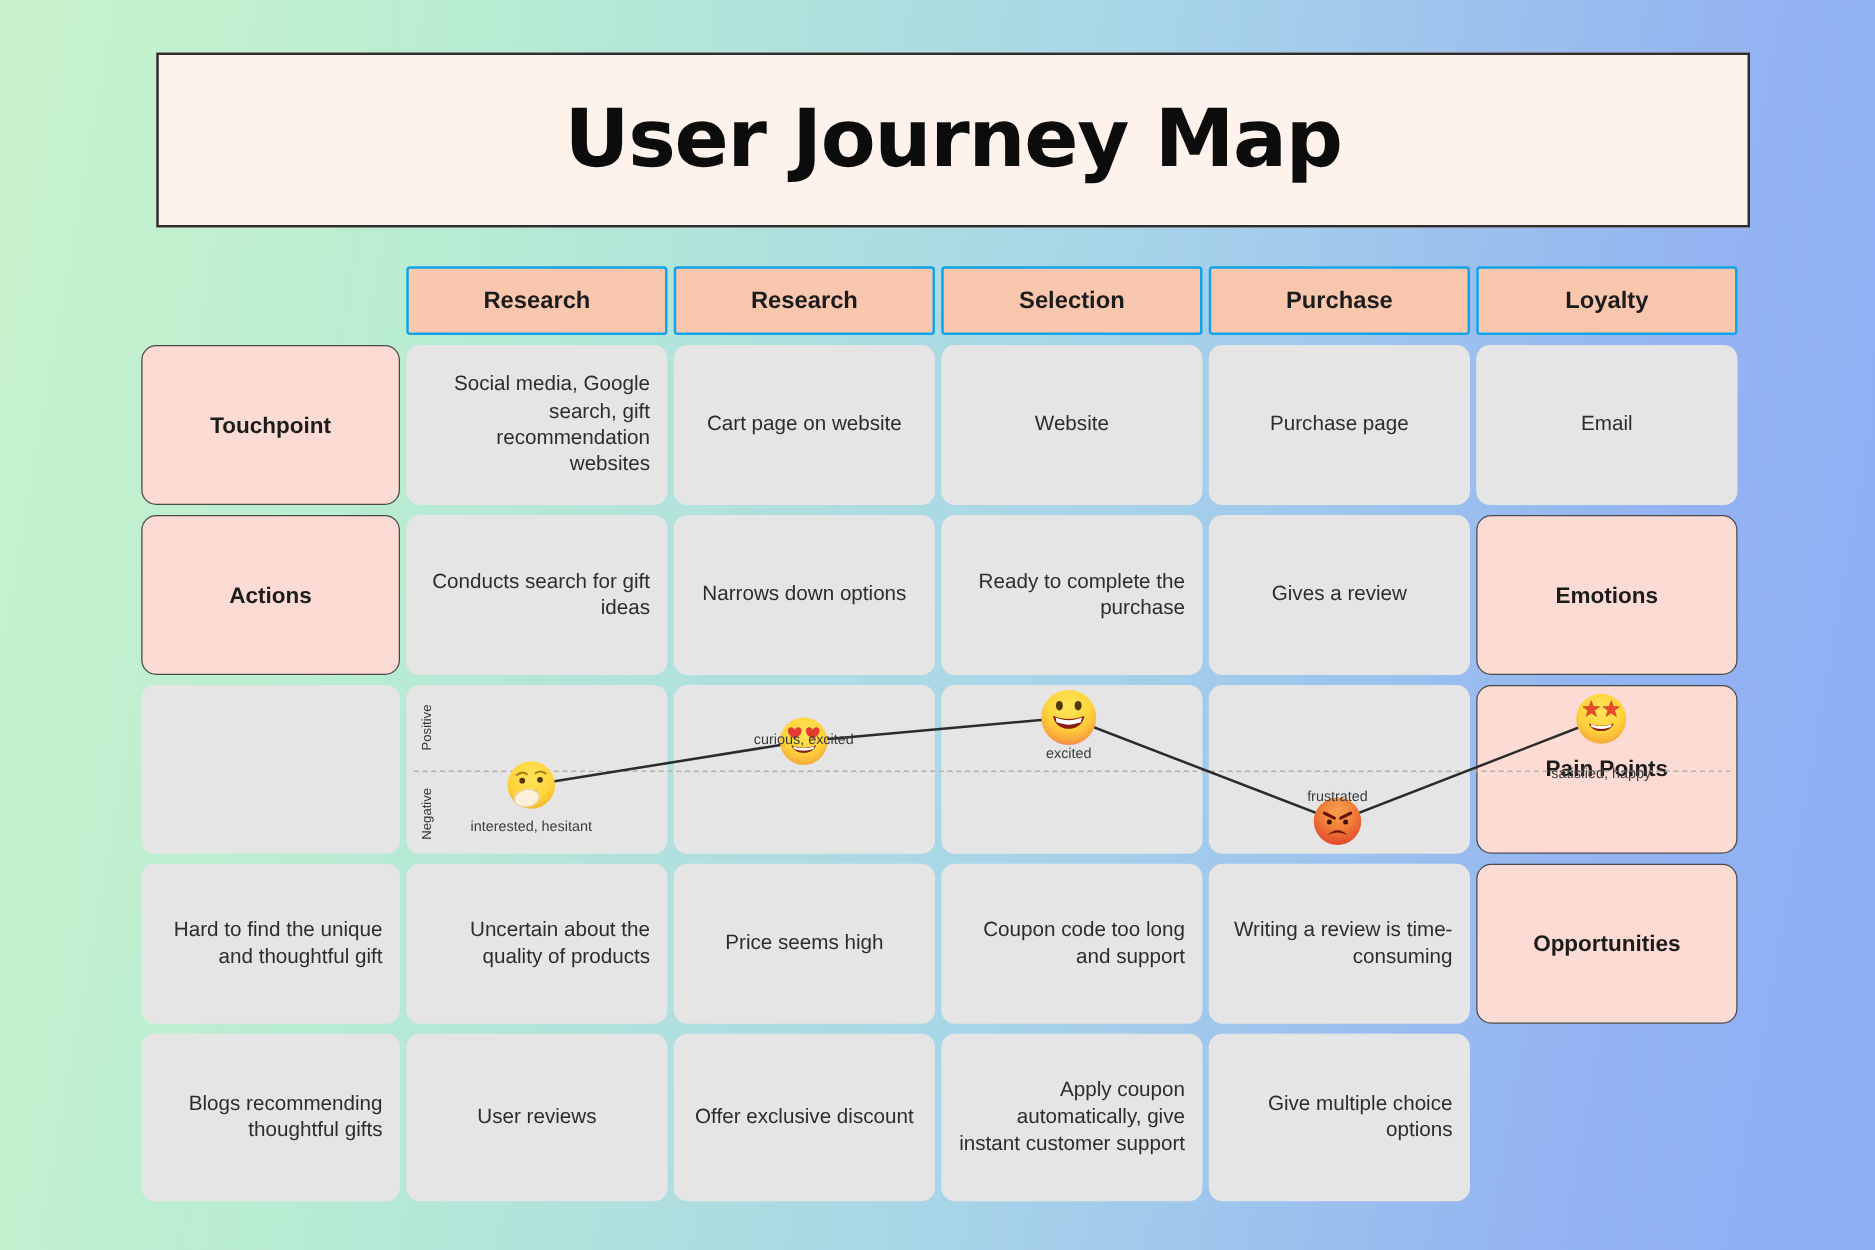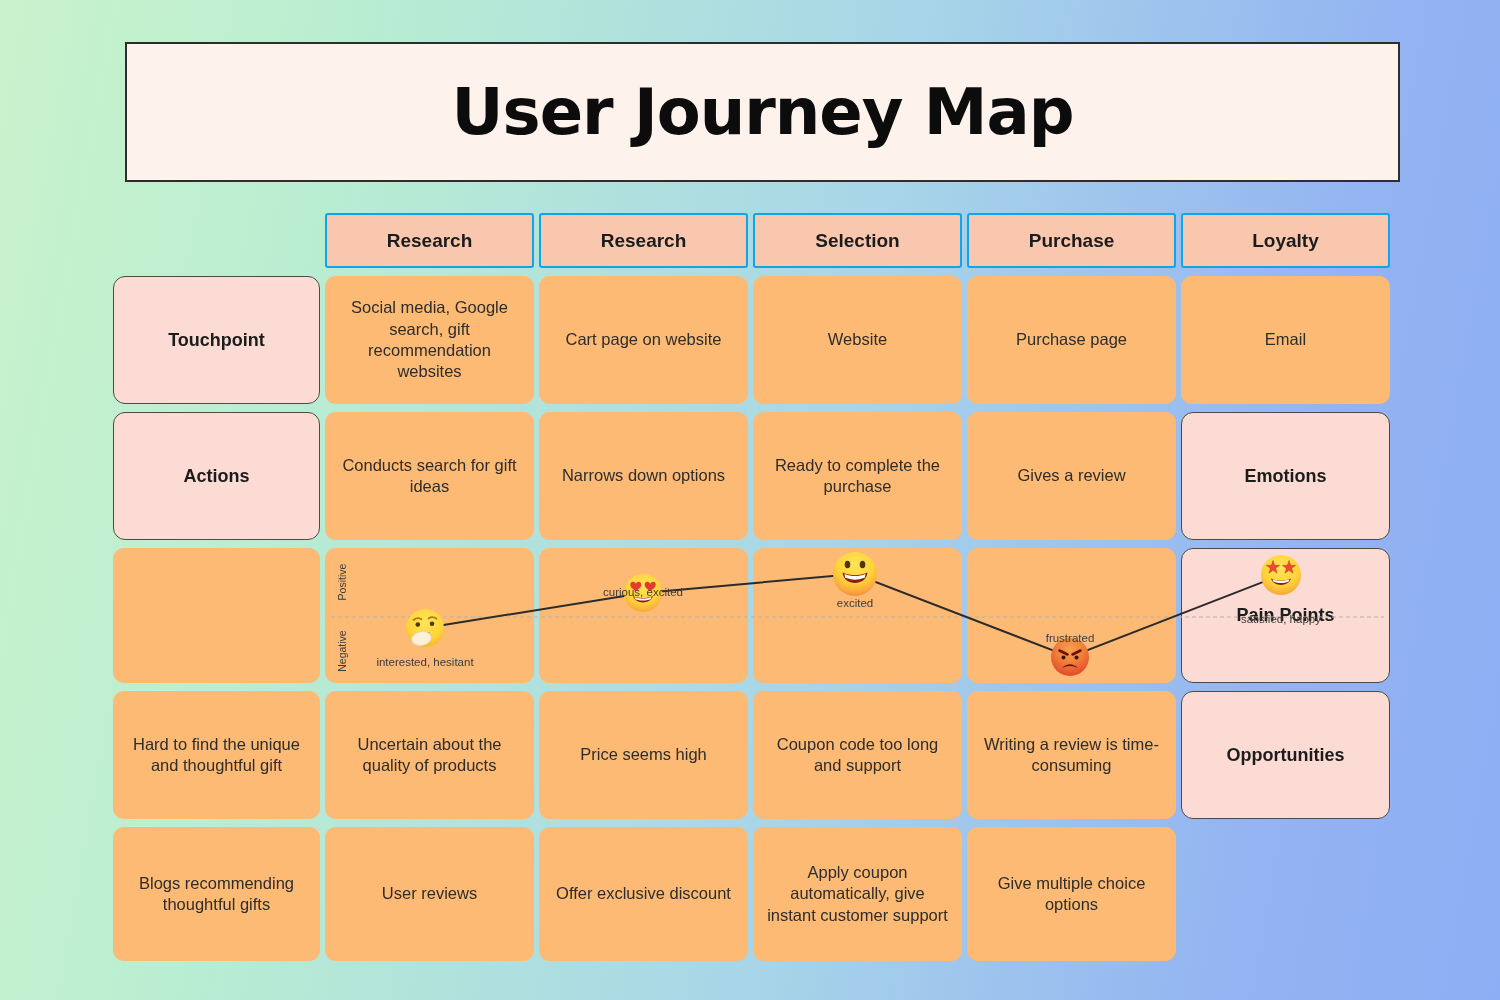--- a/index.html
+++ b/index.html
@@ -29,22 +29,22 @@
     background:#f8c7ae;border:2px solid #0ea5e9;border-radius:3px;box-sizing:border-box;
     display:flex;align-items:center;justify-content:center;
     font-weight:bold;font-size:19px;color:#1c1c1c;
   }
   .row-header{
     background:#fbdbd3;border:1.5px solid #4a4a4a;border-radius:12px;box-sizing:border-box;
     display:flex;align-items:center;justify-content:center;
     font-weight:bold;font-size:18px;color:#1c1c1c;
   }
   .cell{
-    background:#fdba74;border-radius:11px;box-sizing:border-box;
-    display:flex;align-items:center;justify-content:center;text-align:center;
+    background:#e5e5e5;border-radius:11px;box-sizing:border-box;
+    display:flex;align-items:center;justify-content:center;text-align:right;
     font-size:16.5px;color:#2d2d2d;line-height:1.3;padding:6px 14px;
   }
   .emotion-cell{padding:0;}
   .emotions-overlay{position:absolute;left:325px;top:548px;width:1065px;height:135px;}
   .emoji{position:absolute;}
   .emo-label{
     position:absolute;width:170px;text-align:center;
     font-size:11.5px;color:#3c3c3c;
   }
   .axis-label{

